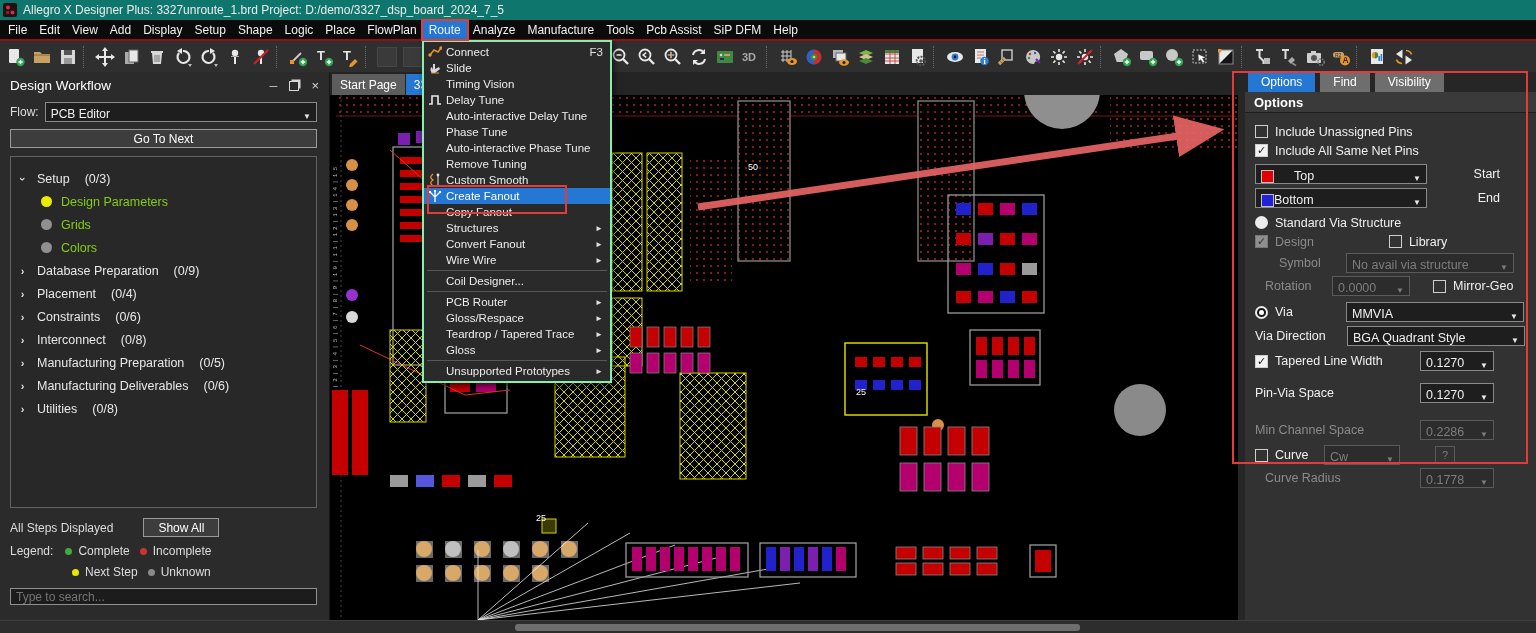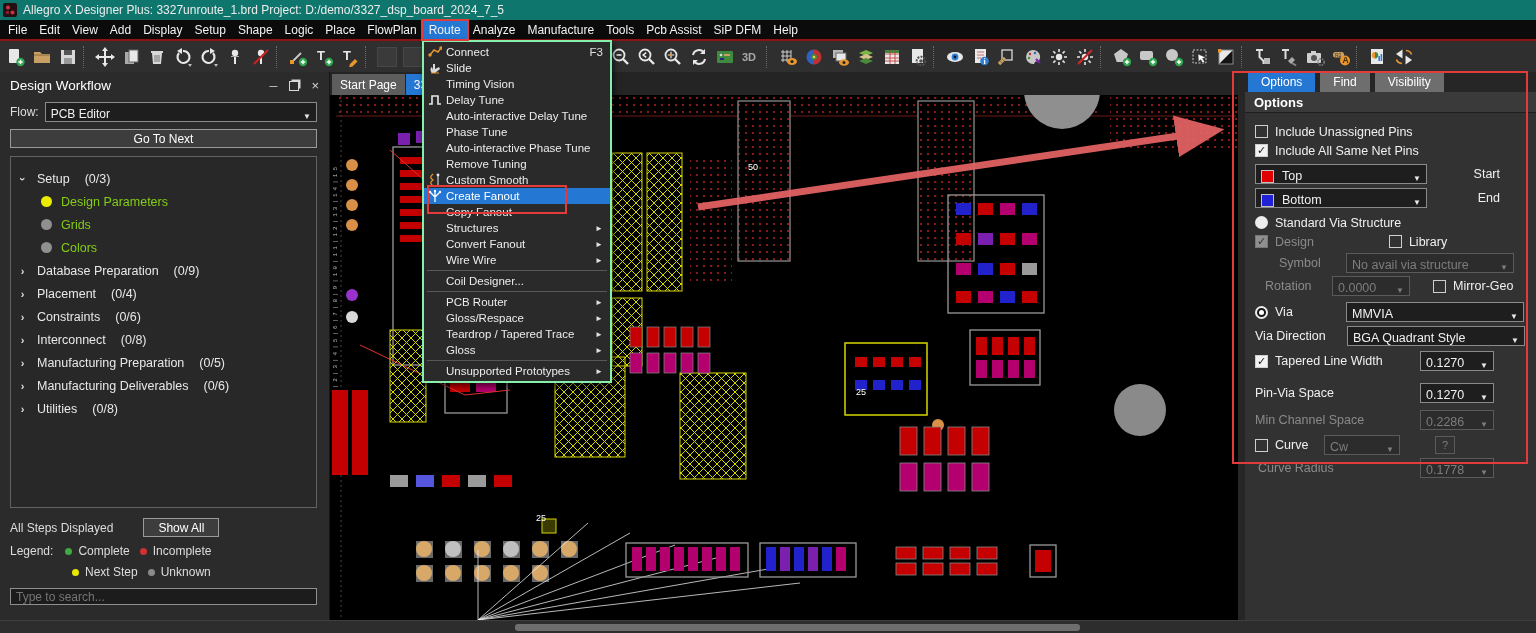--- a/index.html
+++ b/index.html
@@ -834,31 +834,31 @@
     <span>Include Unassigned Pins</span>
   </div>
   <div class="orow" style="height:17px">
     <span class="cb on">
         <span>✓</span>
       </span>
     <span>Include All Same Net Pins</span>
   </div>
   <div class="orow" style="margin-top:5px">
     <div class="ddbox" style="width:160px">
-      <span style="display:flex;align-items:center;gap:8px">
+      <span style="display:flex;align-items:center;gap:20px">
           <span class="chip" style="background:#e00000"></span>
           <span>Top</span>
         </span>
       <span class="car">▼</span>
     </div>
     <span class="sidelbl">Start</span>
   </div>
   <div class="orow" style="margin-top:4px">
     <div class="ddbox" style="width:160px">
-      <span style="display:flex;align-items:center;gap:8px">
+      <span style="display:flex;align-items:center;">
           <span class="chip" style="background:#2121d6"></span>
           <span>Bottom</span>
         </span>
       <span class="car">▼</span>
     </div>
     <span class="sidelbl">End</span>
   </div>
   <div class="orow" style="margin-top:6px;height:17px">
     <span class="radio fill"></span>
     <span>Standard Via Structure</span>
@@ -914,38 +914,38 @@
       <span class="car">▼</span>
     </div>
   </div>
   <div class="orow" style="margin-top:12px">
     <span>Pin-Via Space</span>
     <div class="ddbox num">
       <span>0.1270</span>
       <span class="car">▼</span>
     </div>
   </div>
-  <div class="orow" style="margin-top:7px">
+  <div class="orow" style="margin-top:17px">
     <span class="dis">Min Channel Space</span>
     <div class="ddbox dddis num">
       <span>0.2286</span>
       <span class="car">▼</span>
     </div>
   </div>
   <div class="orow" style="margin-top:5px">
     <span class="cb"></span>
     <span style="width:42px">Curve</span>
     <div class="ddbox dddis" style="width:64px">
       <span>Cw</span>
       <span class="car">▼</span>
     </div>
     <span class="qbtn" style="margin-left:28px">?</span>
   </div>
   <div class="orow" style="margin-top:3px">
-    <span class="dis" style="margin-left:3px">Curve Radius</span>
+    <span class="dis" style="margin-left:10px">Curve Radius</span>
     <div class="ddbox dddis num">
       <span>0.1778</span>
       <span class="car">▼</span>
     </div>
   </div>
 </div>
 
 <div class="menu">
   <div class="mi">
       <span class="ic">

